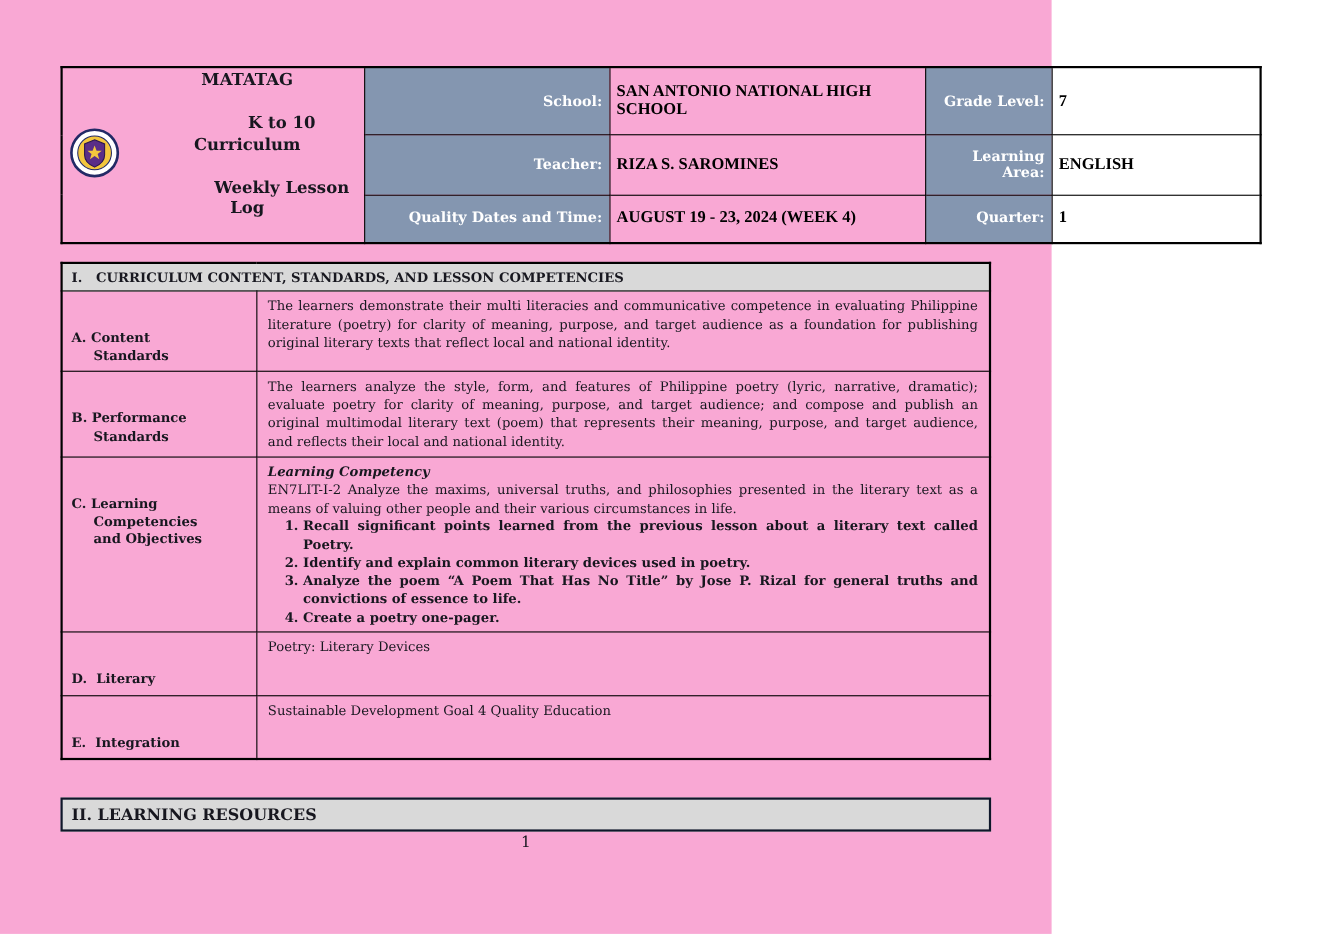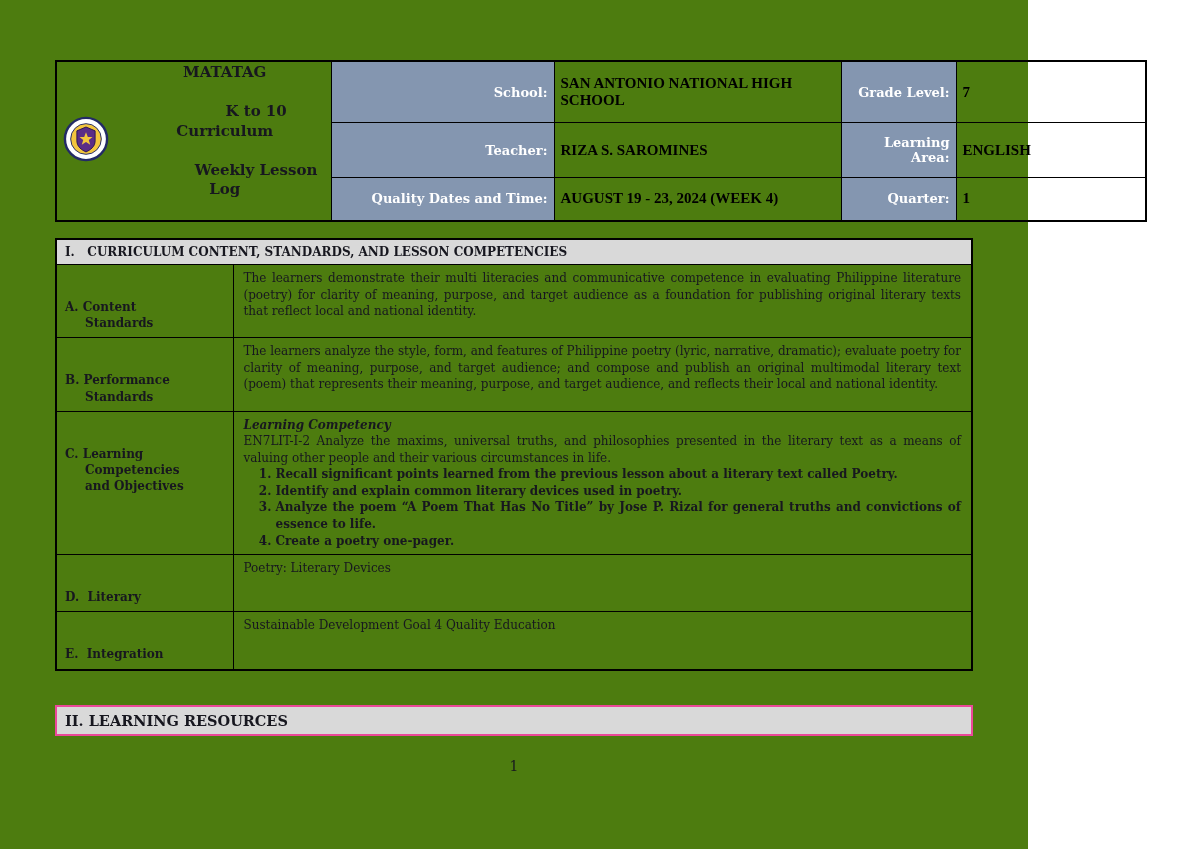--- a/index.html
+++ b/index.html
@@ -2,25 +2,25 @@
 <html><head>
 <meta charset="utf-8">
 <style>
   html, body {
     margin: 0;
     padding: 0;
     background: #ffffff;
   }
   .page {
     position: relative;
-    width: 1028px;
+    width: 956px;
     height: 849px;
     box-sizing: border-box;
     padding: 60px 55px 0 55px;
-    background: #4d7c0f;
+    background: #f9a8d4;
     font-family: "DejaVu Serif", "Liberation Serif", serif;
     color: #17171f;
   }
   table {
     border-collapse: collapse;
     width: 100%;
     table-layout: fixed;
   }
   
   .header-table {
@@ -104,21 +104,21 @@
     list-style: decimal;
   }
   .objectives li {
     text-align: justify;
     line-height: 1.38;
     font-weight: bold;
   }
   
   .section2-bar {
     margin-top: 34px;
-    border: 2px solid #ec4899;
+    border: 2px solid #0f172a;
     background: #d9d9d9;
     font-weight: bold;
     font-size: 14.5px;
     padding: 5px 8px;
     white-space: pre-wrap;
   }
   
   .page-number {
     position: absolute;
     top: 758px;

